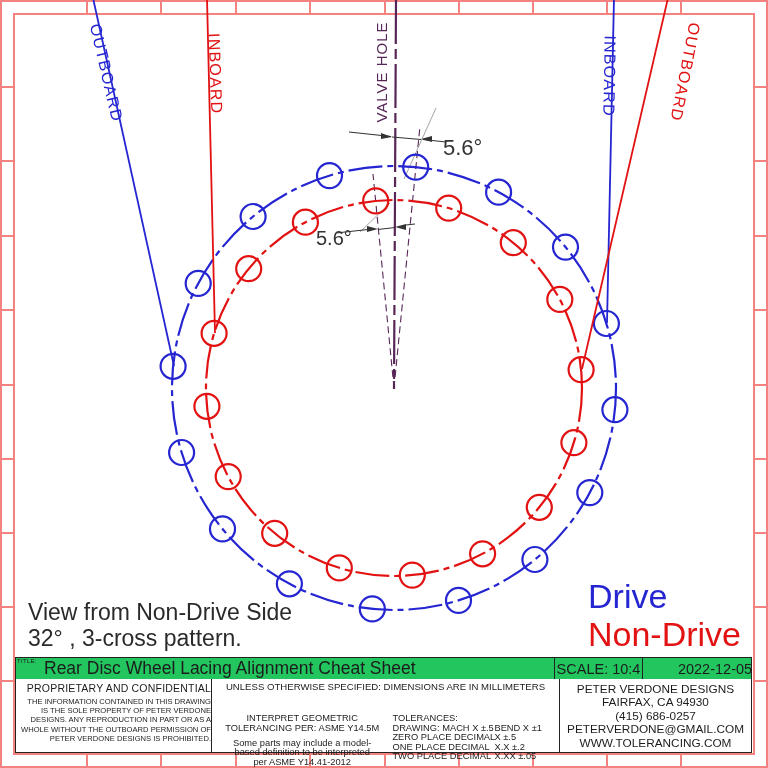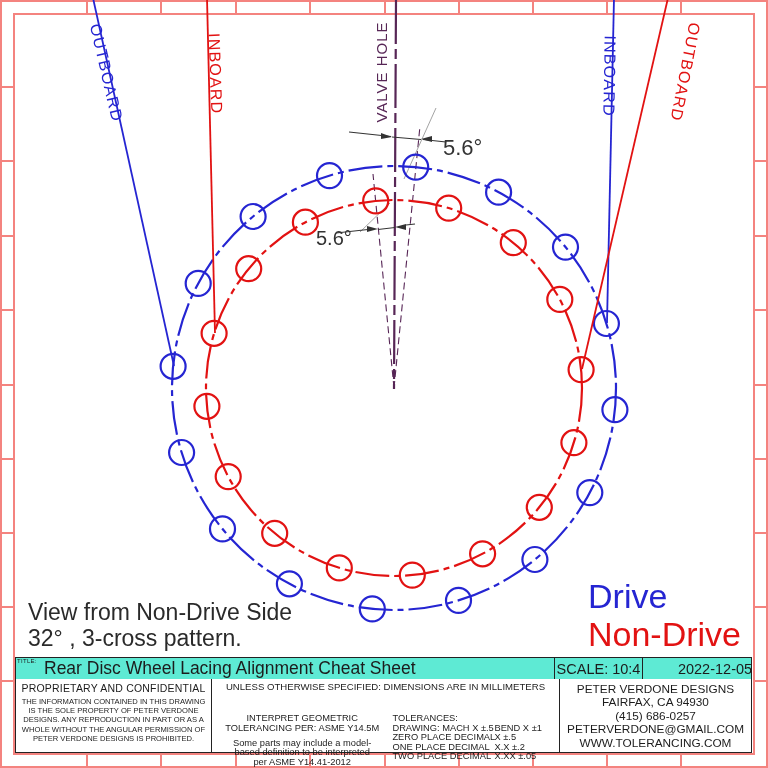--- a/index.html
+++ b/index.html
@@ -12,32 +12,32 @@
   .lbl.red{fill:#e21212;}
   .valve-lbl{font-size:15px;letter-spacing:1px;fill:#572656;}
   .angle-txt{fill:#333;font-size:22px;}
   .angle-txt.small{font-size:20px;}
   .note-txt{fill:#2a2a2a;font-size:23px;}
   .drive-txt{font-size:34px;fill:#2525d2;}
   .nondrive-txt{font-size:34px;fill:#e21212;}
   
   .tb{position:absolute;color:#1c1c1c;}
   .tb-row1{position:absolute;left:15px;top:657px;width:737px;height:23px;
-           border:1.5px solid #222;box-sizing:border-box;display:flex;background:#5eead4;}
+           border:1.5px solid #222;box-sizing:border-box;display:flex;background:#22c55e;}
   .tb-title-cell{flex:1;position:relative;display:flex;align-items:center;
                  padding-left:28px;box-sizing:border-box;}
   .tb-title-label{position:absolute;left:1px;top:0px;font-size:6px;letter-spacing:.3px;}
   .tb-title{font-size:17.5px;white-space:nowrap;}
   .tb-scale-cell{width:88px;border-left:1.5px solid #222;display:flex;align-items:center;
                  justify-content:center;font-size:14.5px;box-sizing:border-box;white-space:nowrap;text-align:right;}
   .tb-date-cell{width:109px;border-left:1.5px solid #222;display:flex;align-items:center;
                 justify-content:center;font-size:14.5px;box-sizing:border-box;white-space:nowrap;padding-left:36px;}
   .tb-row2{position:absolute;left:15px;top:679px;width:737px;height:74px;
            border:1.5px solid #222;border-top:none;box-sizing:border-box;display:flex;background:#fff;}
-  .tb-prop{width:195px;box-sizing:border-box;text-align:center;padding-top:3px;}
+  .tb-prop{width:195px;box-sizing:border-box;text-align:right;padding-top:3px;}
   .tb-prop-head{font-size:10.5px;margin-bottom:3px;letter-spacing:.2px;}
   .tb-prop-line{font-size:7.6px;line-height:9.2px;white-space:nowrap;}
   .tb-spec{width:348px;border-left:1.8px solid #222;box-sizing:border-box;text-align:center;padding-top:2px;}
   .tb-spec-head{font-size:9.6px;white-space:nowrap;}
   .tb-spec-cols{display:flex;margin-top:22px;}
   .tb-geo{width:52%;font-size:9.3px;line-height:9.8px;}
   .tb-geo .gap{height:5px;}
   .tb-tol{width:48%;font-size:9.3px;line-height:9.6px;text-align:left;}
   .tol-row{display:flex;white-space:nowrap;}
   .tol-row .l{width:102px;}
@@ -189,21 +189,21 @@
     <div class="tb-scale-cell">SCALE: 10:4</div>
     <div class="tb-date-cell">2022-12-05</div>
   </div>
 
   <div class="tb-row2">
     <div class="tb-prop">
       <div class="tb-prop-head">PROPRIETARY AND CONFIDENTIAL</div>
       <div class="tb-prop-line">THE INFORMATION CONTAINED IN THIS DRAWING</div>
       <div class="tb-prop-line">IS THE SOLE PROPERTY OF PETER VERDONE</div>
       <div class="tb-prop-line">DESIGNS.  ANY  REPRODUCTION IN PART OR AS A</div>
-      <div class="tb-prop-line">WHOLE WITHOUT THE ANGULAR PERMISSION OF</div>
+      <div class="tb-prop-line">WHOLE WITHOUT THE OUTBOARD PERMISSION OF</div>
       <div class="tb-prop-line">PETER VERDONE DESIGNS IS PROHIBITED.</div>
     </div>
 
     <div class="tb-spec">
       <div class="tb-spec-head">UNLESS OTHERWISE SPECIFIED: DIMENSIONS ARE IN MILLIMETERS</div>
       <div class="tb-spec-cols">
         <div class="tb-geo">
           <div>INTERPRET GEOMETRIC</div>
           <div>TOLERANCING PER: ASME Y14.5M</div>
           <div class="gap"></div>

